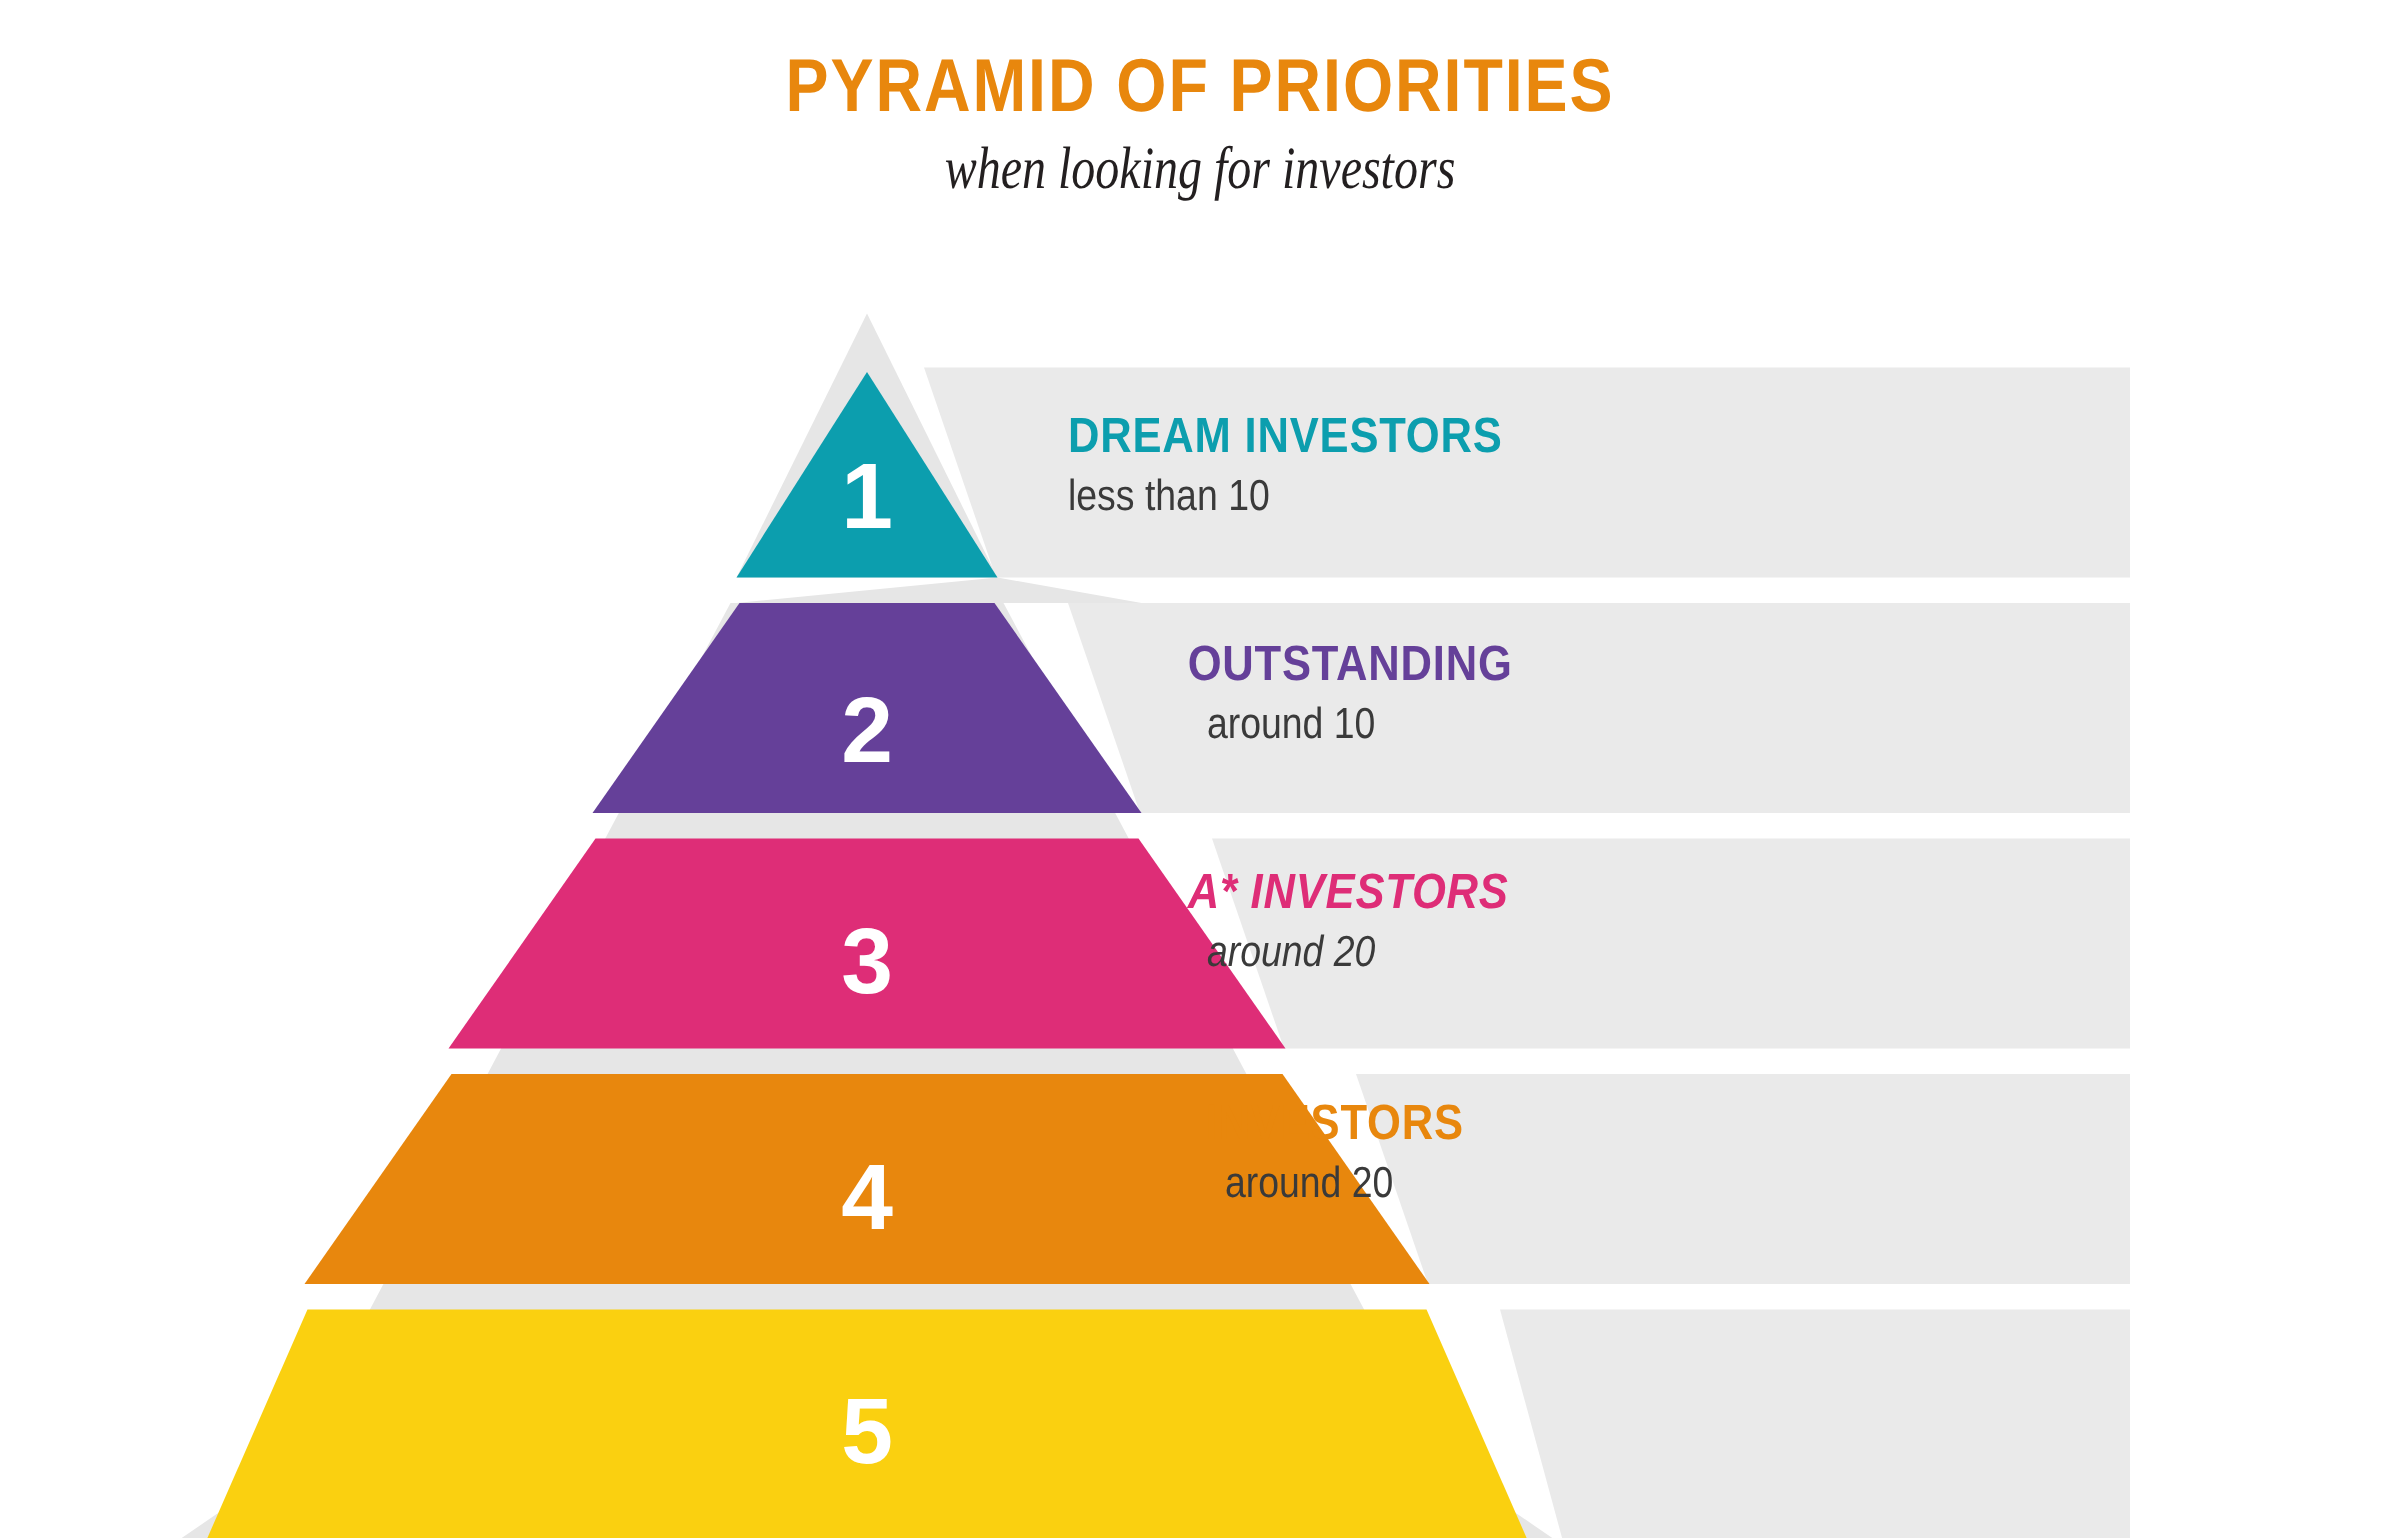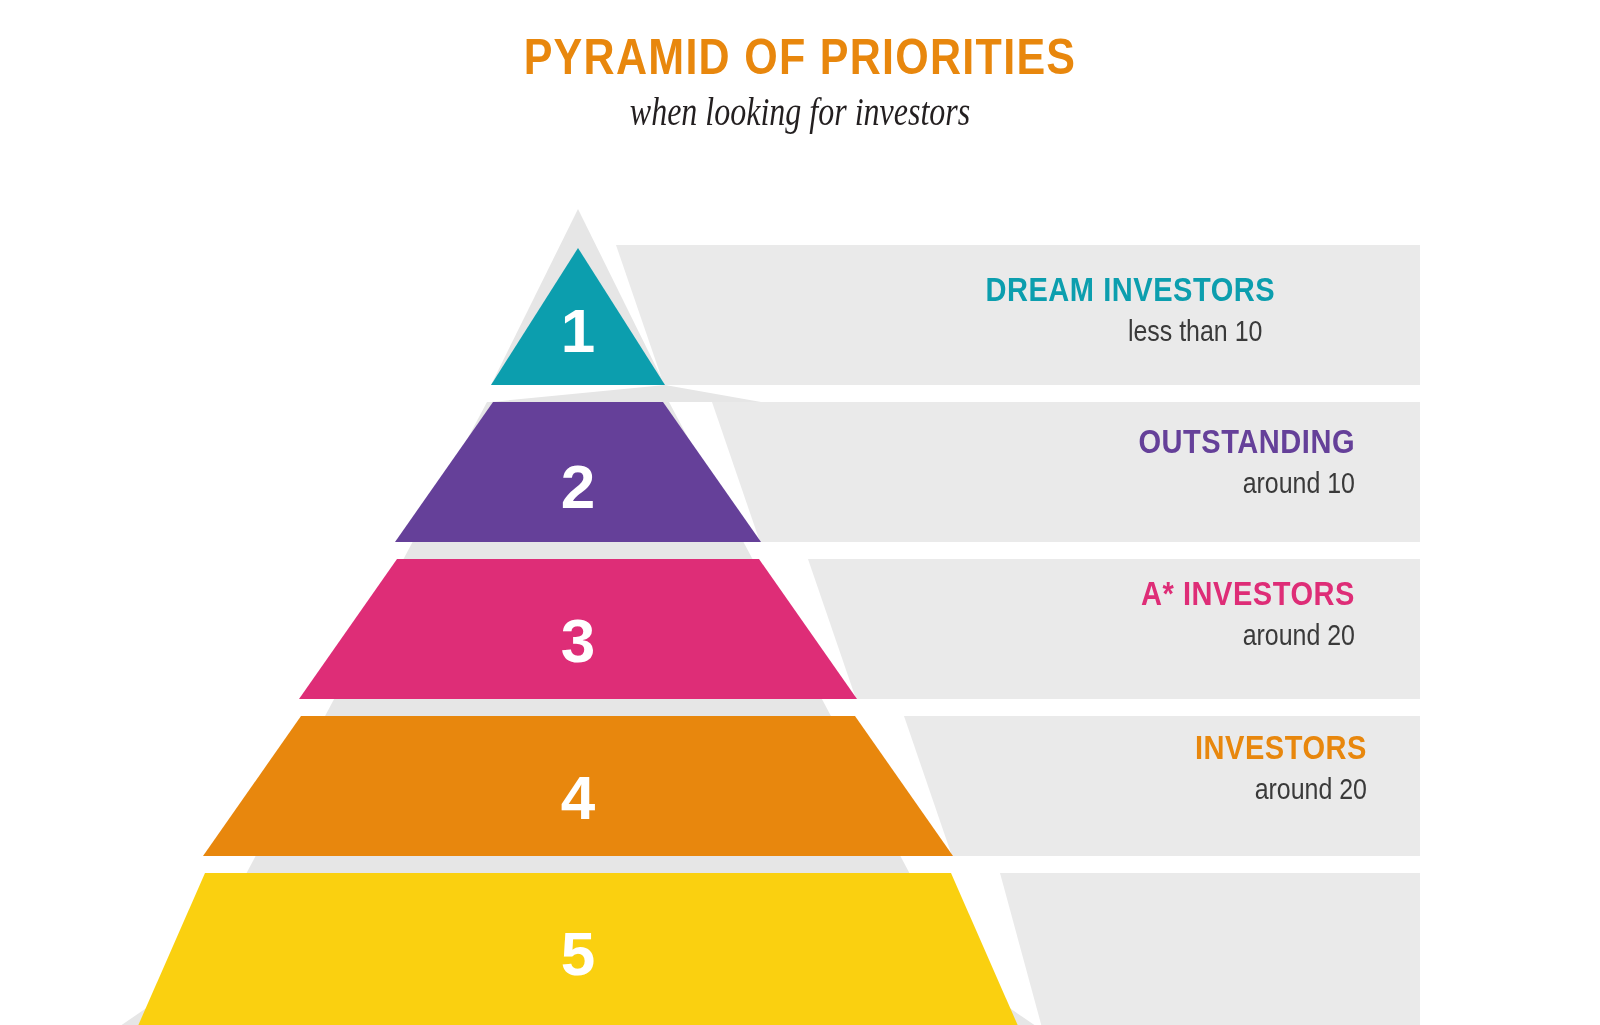--- a/index.html
+++ b/index.html
@@ -72,21 +72,20 @@
     font-weight: bold;
     font-size: 62px;
     fill: #ffffff;
     text-anchor: middle;
     transform-box: fill-box;
   }
 
   
   .label-group {
     position: absolute;
-    text-align: right;
   }
   .label-heading {
     font-family: "Liberation Sans Narrow", "Liberation Sans", sans-serif;
     font-weight: bold;
     font-size: 33px;
     letter-spacing: 0.6px;
     line-height: 1.08;
     white-space: nowrap;
     transform: scaleX(0.88);
     transform-origin: 0% 50%;
@@ -99,21 +98,21 @@
     color: #3A3A3A;
     white-space: nowrap;
     transform: scaleX(0.86);
     transform-origin: 0% 50%;
     margin-top: 6px;
   }
   .align-right .label-heading,
   .align-right .label-sub {
     transform-origin: 100% 50%;
   }
-  .align-right { text-align: right; }
+  .align-right { text-align: left; }
 </style>
 </head>
 <body>
 
 <div id="canvas">
 
   <div id="title-block">
     <div id="main-title" style="color: rgb(232, 135, 13);">PYRAMID OF PRIORITIES</div>
     <div id="sub-title" style="color: rgb(35, 31, 32);">when looking for investors</div>
   </div>
@@ -168,21 +167,21 @@
     <div class="label-group" style="left:712px; top:262px; width:640px;">
       <div class="label-heading" style="color:#0C9EAE;">DREAM INVESTORS</div>
       <div class="label-sub" style="color: rgb(58, 58, 58);">less than 10</div>
     </div>
 
     <div class="label-group align-right" style="left:715px; top:414px; width:640px;">
       <div class="label-heading" style="color:#654099;">OUTSTANDING</div>
       <div class="label-sub" style="color: rgb(58, 58, 58);">around 10</div>
     </div>
 
-    <div class="label-group align-right" style="left:715px; top:566px; width:640px;">
+    <div class="label-group align-right" style="left:715px; top:566px; width:640px;font-style:italic;">
       <div class="label-heading" style="color:#DE2D77;">A* INVESTORS</div>
       <div class="label-sub" style="color: rgb(58, 58, 58);">around 20</div>
     </div>
 
     <div class="label-group align-right" style="left:727px; top:720px; width:640px;">
       <div class="label-heading" style="color:#E8870D;">INVESTORS</div>
       <div class="label-sub" style="color: rgb(58, 58, 58);">around 20</div>
     </div>
 
 

